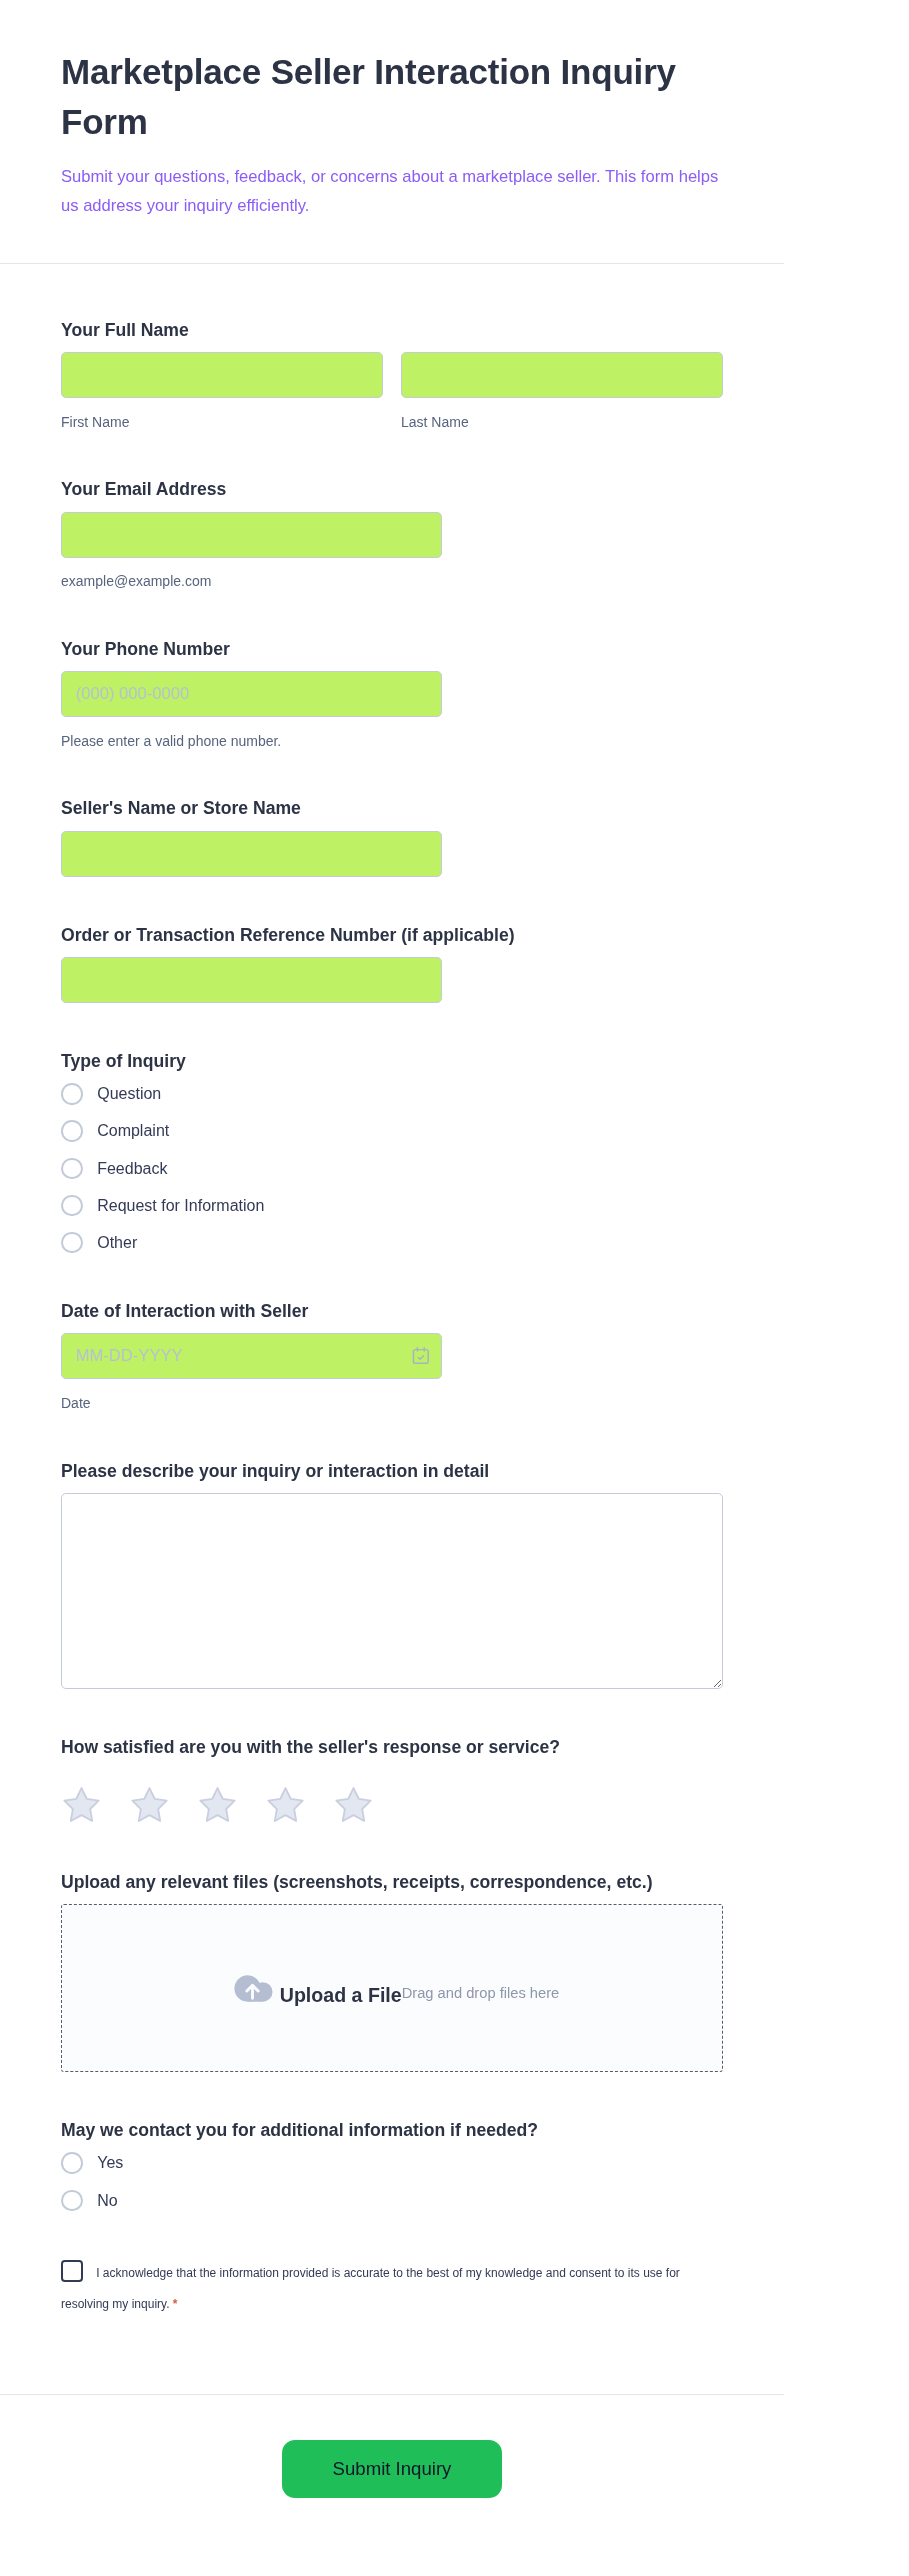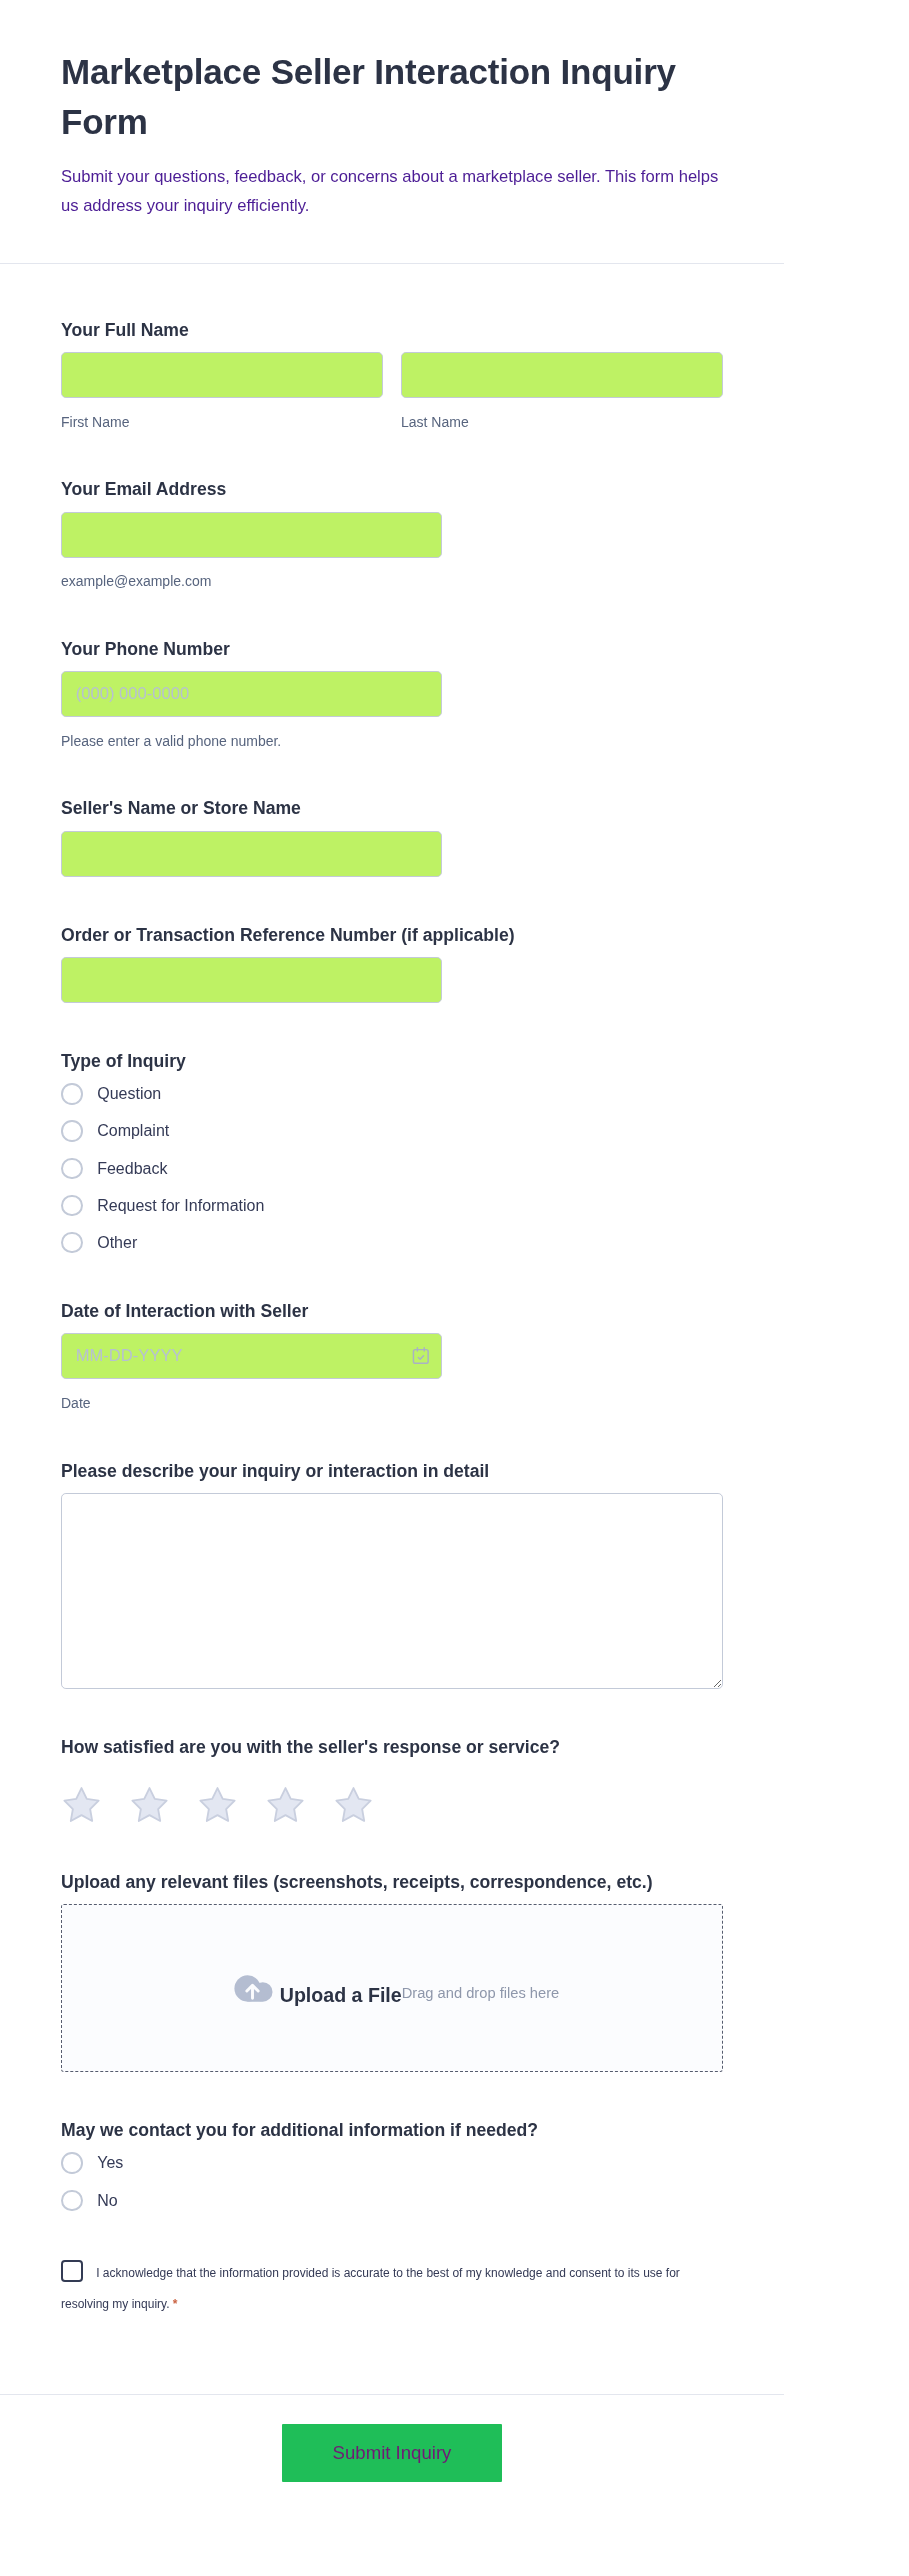--- a/index.html
+++ b/index.html
@@ -2,21 +2,21 @@
 <html style="--accent: #1fbe58;"><head>
 <meta charset="utf-8">
 <style>
   html,body{margin:0;padding:0;background:#ffffff;}
   body{width:910px;font-family:"Liberation Sans", sans-serif;color:#2c3345;-webkit-font-smoothing:antialiased;}
   .page{width:784px;background:#fff;}
 
   
   .form-header{padding:47px 61px 43px;border-bottom:1px solid #e3e6ee;}
   .form-title{margin:0;font-size:35px;font-weight:700;line-height:1.42;color:#2c3345;letter-spacing:-0.2px;}
-  .form-subtitle{margin:15.6px 0 0;font-size:16.6px;line-height:29px;color:#4c1d95;max-width:694px;}
+  .form-subtitle{margin:15.6px 0 0;font-size:16.6px;line-height:29px;color:#8b5cf6;max-width:694px;}
 
   
   .form-body{padding:55px 61px 0;}
   .field{margin-bottom:47px;}
   .q-label{font-size:17.6px;font-weight:600;color:#2c3345;line-height:23.5px;margin-bottom:9.8px;}
   .row2{display:flex;gap:18px;}
   .col{flex:1;min-width:0;}
   .txt{display:block;width:100%;height:46px;border:1px solid #c3cad8;border-radius:4.9px;box-sizing:border-box;
        padding:0 13.7px;font-size:16.6px;font-family:"Liberation Sans",sans-serif;color:#2c3345;background:#bef264;outline:none;}
   .txt::placeholder{color:#b6c0d2;}
@@ -49,22 +49,22 @@
   .upload-hint{font-size:14.7px;color:#8e97ab;margin-top:8.8px;}
 
   
   .ack-row{max-width:626px;font-size:12px;line-height:31px;color:#343a56;cursor:pointer;}
   .ack-box{display:inline-block;width:21.5px;height:21.5px;border:2px solid #333b54;border-radius:3.9px;box-sizing:border-box;
            background:#fff;margin-right:13.7px;vertical-align:-4.9px;}
   .req-star{font-weight:700;}
 
   
   .form-footer{border-top:1px solid #e3e6ee;margin-top:74px;padding:29px 0 49px;}
-  .submit-btn{display:block;margin:0 auto;width:220px;height:58px;border:none;border-radius:1px;
-              background:var(--accent,#1fbe58);color:#701a75;font-size:18.6px;font-weight:500;
+  .submit-btn{display:block;margin:16px auto;width:220px;height:58px;border:none;border-radius:13px;
+              background:var(--accent,#1fbe58);color:#0f172a;font-size:18.6px;font-weight:500;
               font-family:"Liberation Sans",sans-serif;cursor:pointer;}
 </style>
 </head>
 <body>
 
 <div class="page">
 
   <div class="form-header">
     <h1 class="form-title">Marketplace Seller Interaction Inquiry Form</h1>
     <p class="form-subtitle">Submit your questions, feedback, or concerns about a marketplace seller. This form helps us address your inquiry efficiently.</p>

